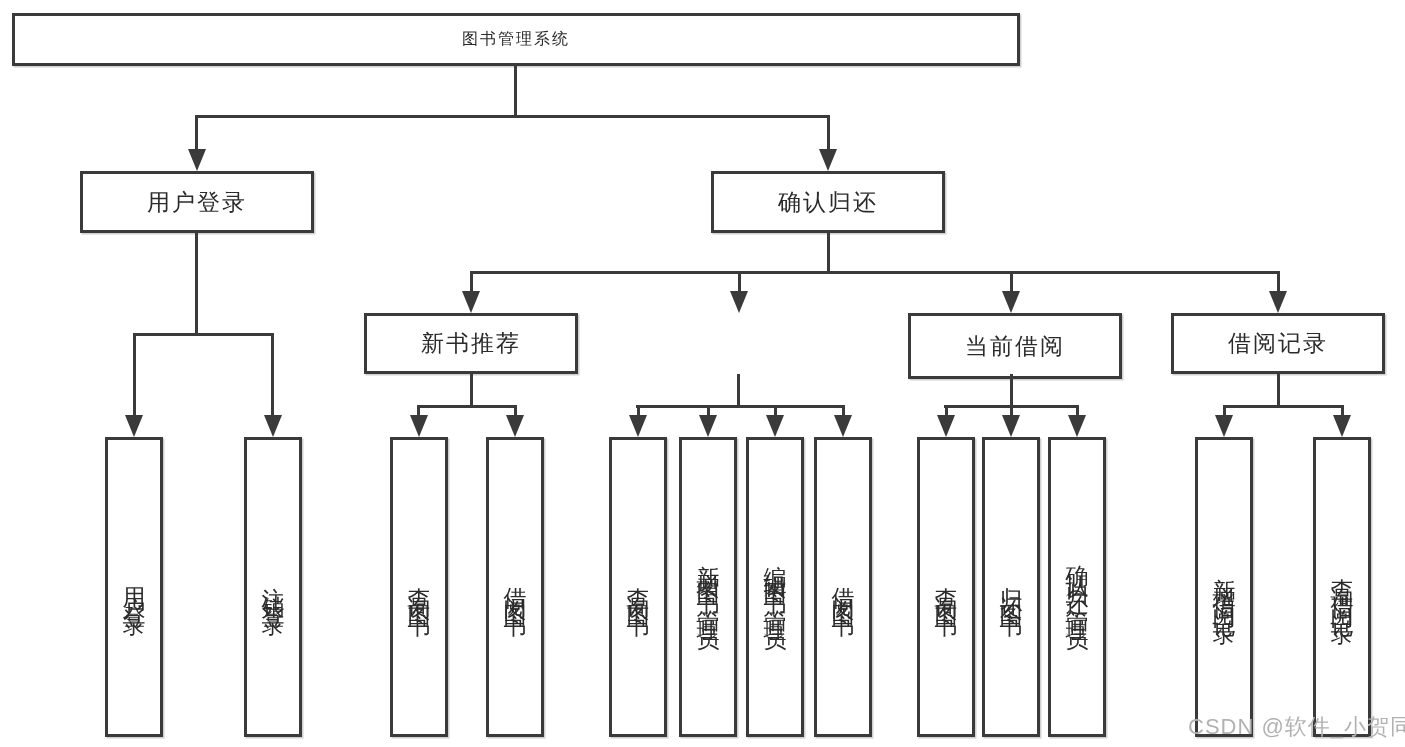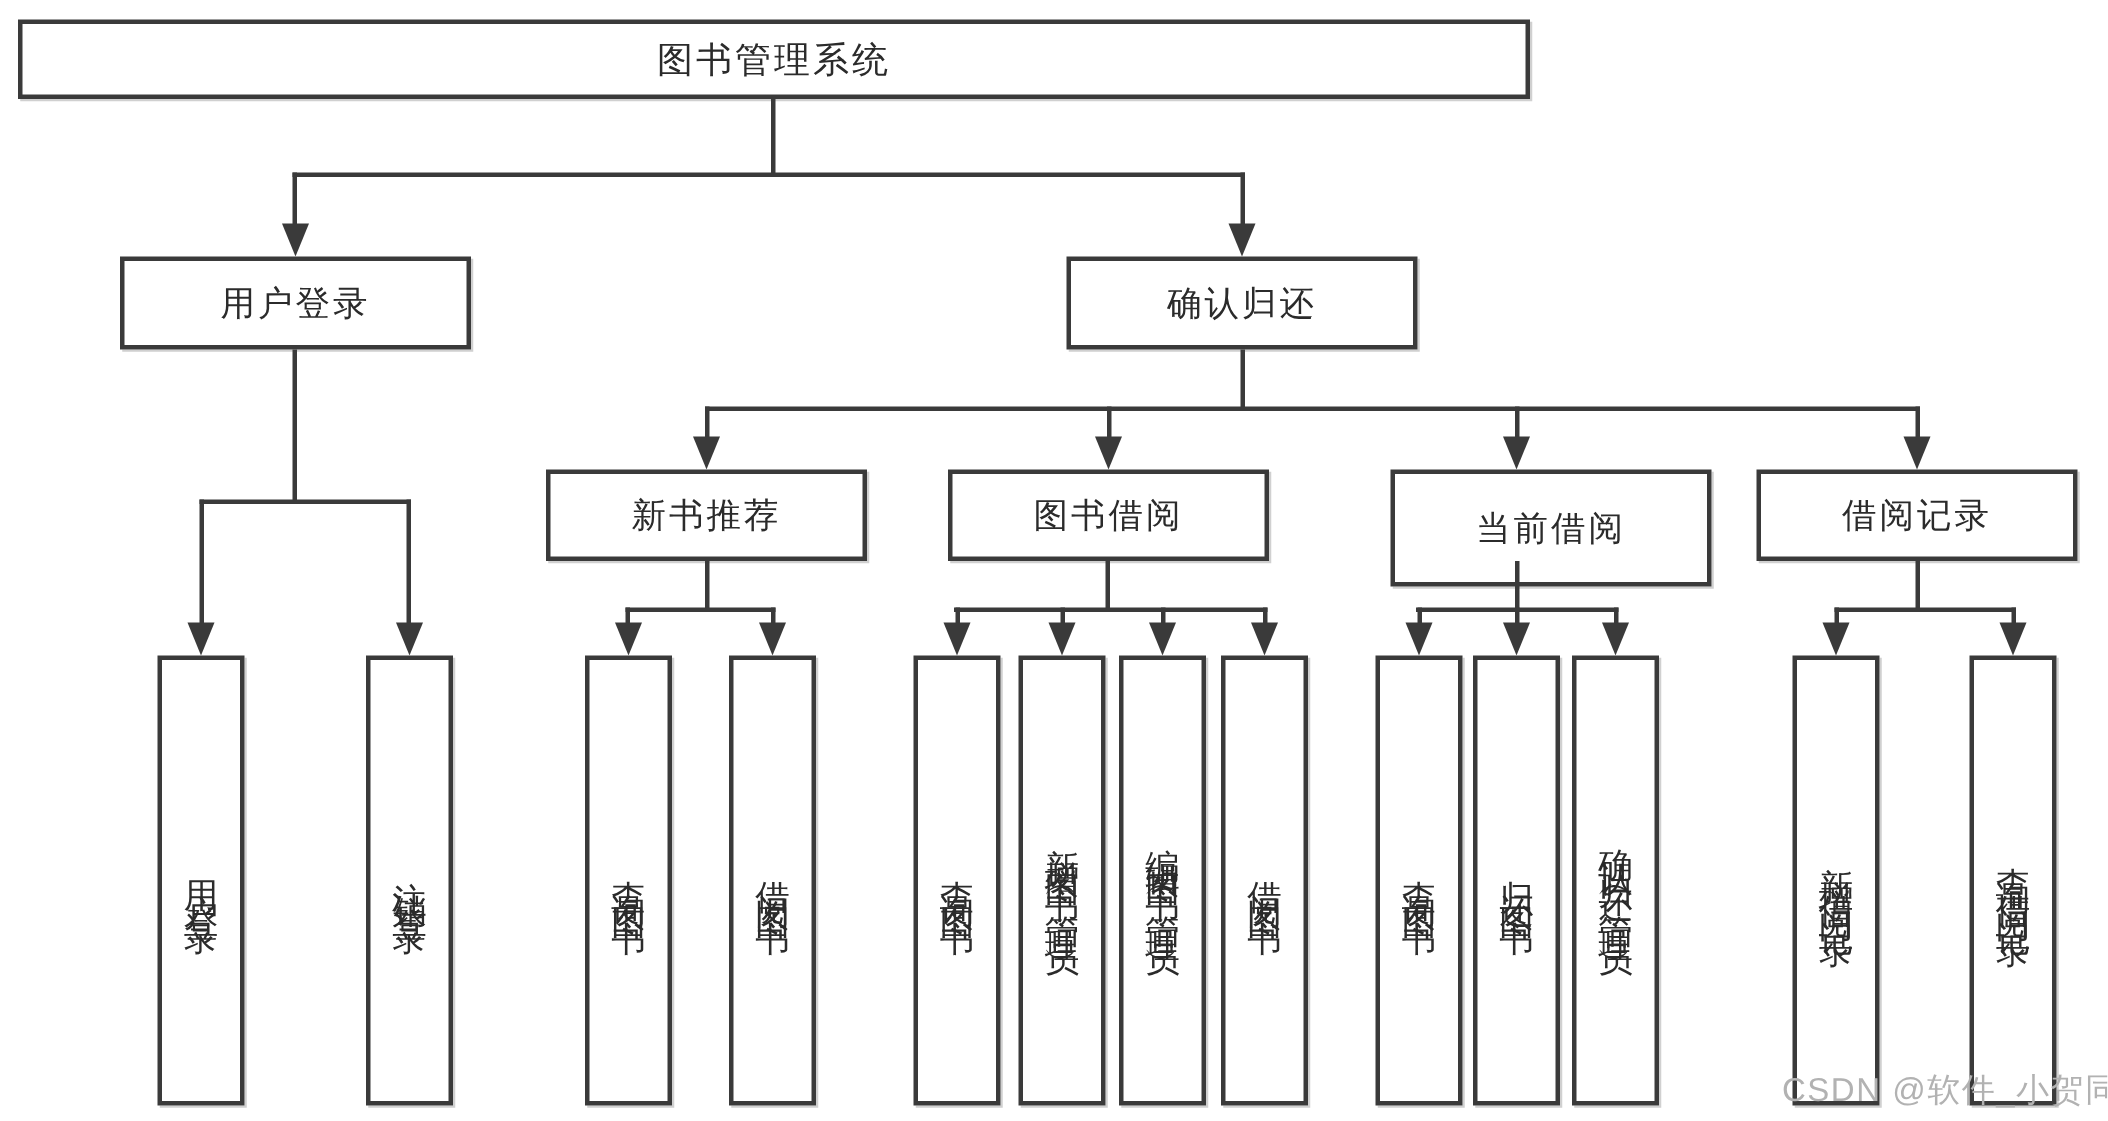--- a/index.html
+++ b/index.html
@@ -20,21 +20,21 @@
     align-items:center;
     justify-content:center;
     box-shadow:1.5px 1.5px 0 rgba(120,120,120,0.35);
   }
   .node .lbl{
     font-size:23px;
     letter-spacing:2px;
     color:#2b2b2b;
     white-space:nowrap;
   }
-  #root-node .lbl{font-size:24px;}
+  #root-node .lbl{font-size:16px;}
   .leaf .lbl{
     writing-mode:vertical-rl;
     text-orientation:mixed;
     letter-spacing:9px;
     font-size:23px;
     line-height:1;
     white-space:nowrap;
   }
   .vl{position:absolute;width:3px;background:#3a3a3a;}
   .hl{position:absolute;height:3px;background:#3a3a3a;}
@@ -65,24 +65,21 @@
   <div class="node" style="left:80px;top:171px;width:234px;height:62px;">
     <span class="lbl">用户登录</span>
   </div>
   <div class="node" style="left:711px;top:171px;width:234px;height:62px;">
     <span class="lbl">确认归还</span>
   </div>
 
   <div class="node" style="left:364px;top:313px;width:214px;height:61px;">
     <span class="lbl">新书推荐</span>
   </div>
-  <div class="node" style="left:632px;top:313px;width:214px;height:61px;">
-    <span class="lbl">图书借阅</span>
-  </div>
-  <div class="node" style="left:927px;top:313px;width:214px;height:78px;text-align:right;">
+  <div class="node" style="left:908px;top:313px;width:214px;height:66px;text-align:right;">
     <span class="lbl">当前借阅</span>
   </div>
   <div class="node" style="left:1171px;top:313px;width:214px;height:61px;">
     <span class="lbl">借阅记录</span>
   </div>
 
   <div class="node leaf" style="left:105px;top:437px;width:58px;height:300px;">
     <span class="lbl">用户登录</span>
   </div>
   <div class="node leaf" style="left:244px;top:437px;width:58px;height:300px;">

